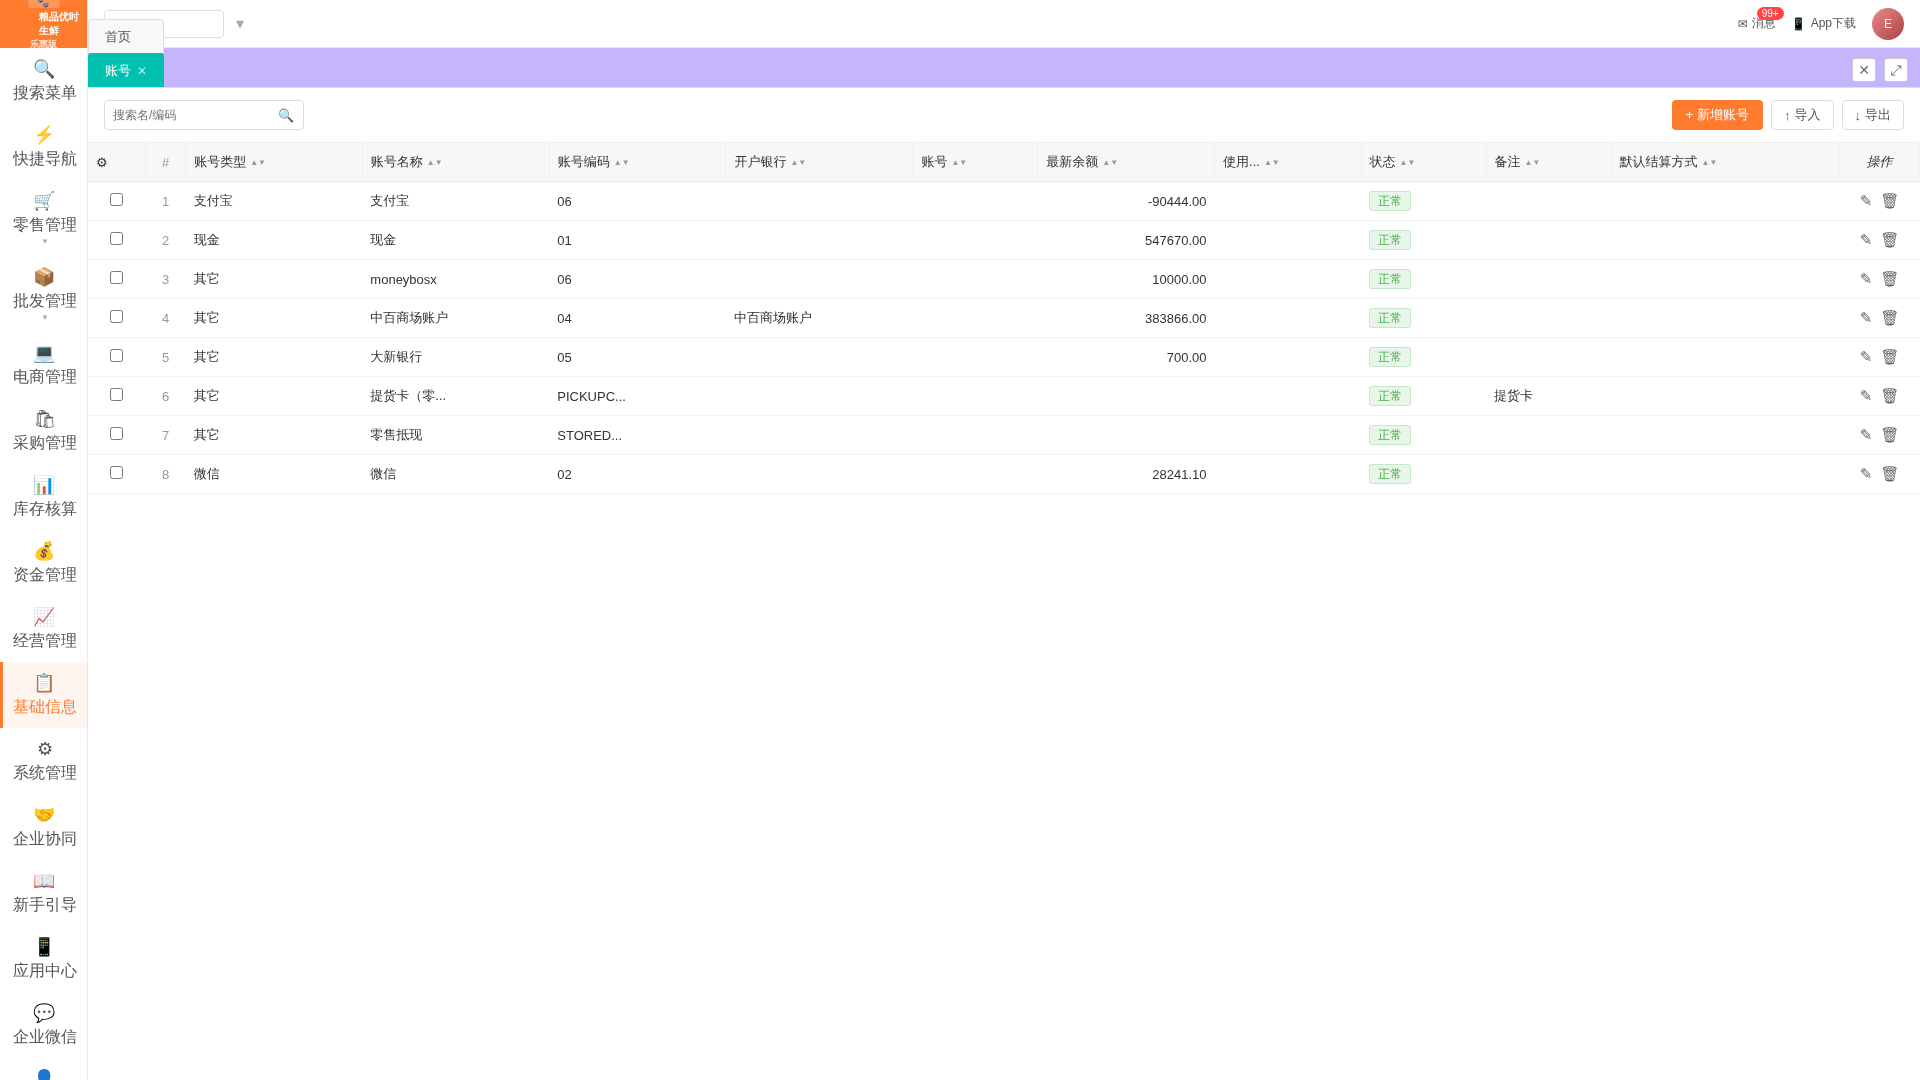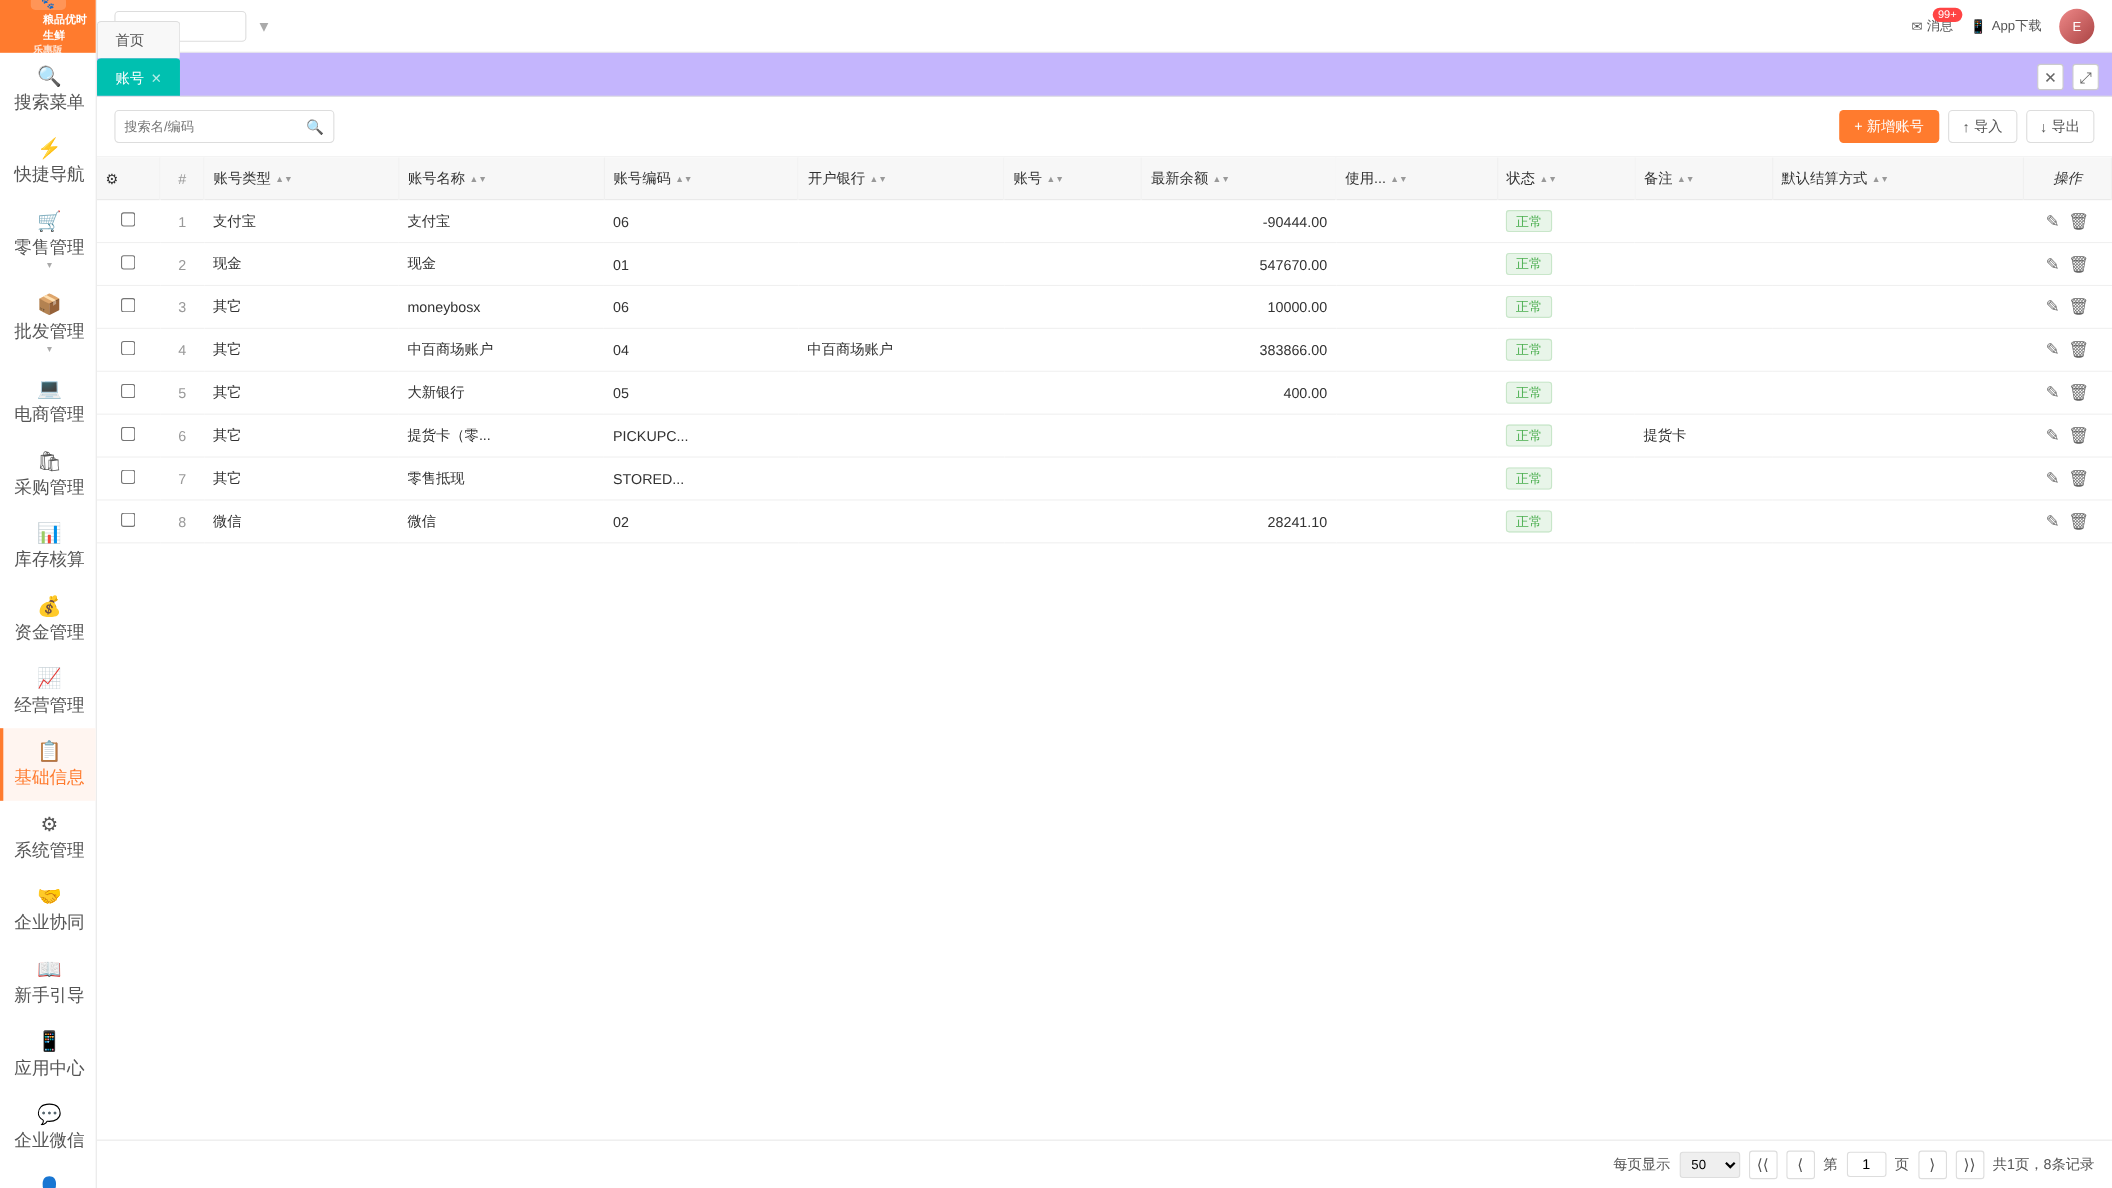--- a/index.html
+++ b/index.html
@@ -562,21 +562,21 @@
   </td>
             </tr>
             <tr>
               <td style="text-align: center;"><input type="checkbox" style=""></td>
               <td class="col-idx">5</td>
               <td>其它</td>
               <td>大新银行</td>
               <td>05</td>
               <td></td>
               <td></td>
-              <td class="num-cell">400.00</td>
+              <td class="num-cell">700.00</td>
               <td></td>
               <td><span class="status-badge">正常</span></td>
               <td></td>
               <td></td>
               <td>
     <div class="ops-cell">
       <span class="op-btn" title="编辑">✎</span>
       <span class="op-btn" title="删除">🗑</span>
     </div>
   </td>
@@ -638,30 +638,14 @@
     <div class="ops-cell">
       <span class="op-btn" title="编辑">✎</span>
       <span class="op-btn" title="删除">🗑</span>
     </div>
   </td>
             </tr>
           </tbody>
       </table>
     </div>
 
-    <div class="pagination-bar">
-      <span>每页显示</span>
-      <select class="per-page-select">
-        <option>50</option>
-        <option>20</option>
-        <option>100</option>
-      </select>
-      <button class="page-nav-btn">⟨⟨</button>
-      <button class="page-nav-btn">⟨</button>
-      <span>第</span>
-      <input class="page-input" type="text" value="1" style="">
-      <span>页</span>
-      <button class="page-nav-btn">⟩</button>
-      <button class="page-nav-btn">⟩⟩</button>
-      <span>共1页，8条记录</span>
-    </div>
   </div>
 </div>
 
 </body></html>

